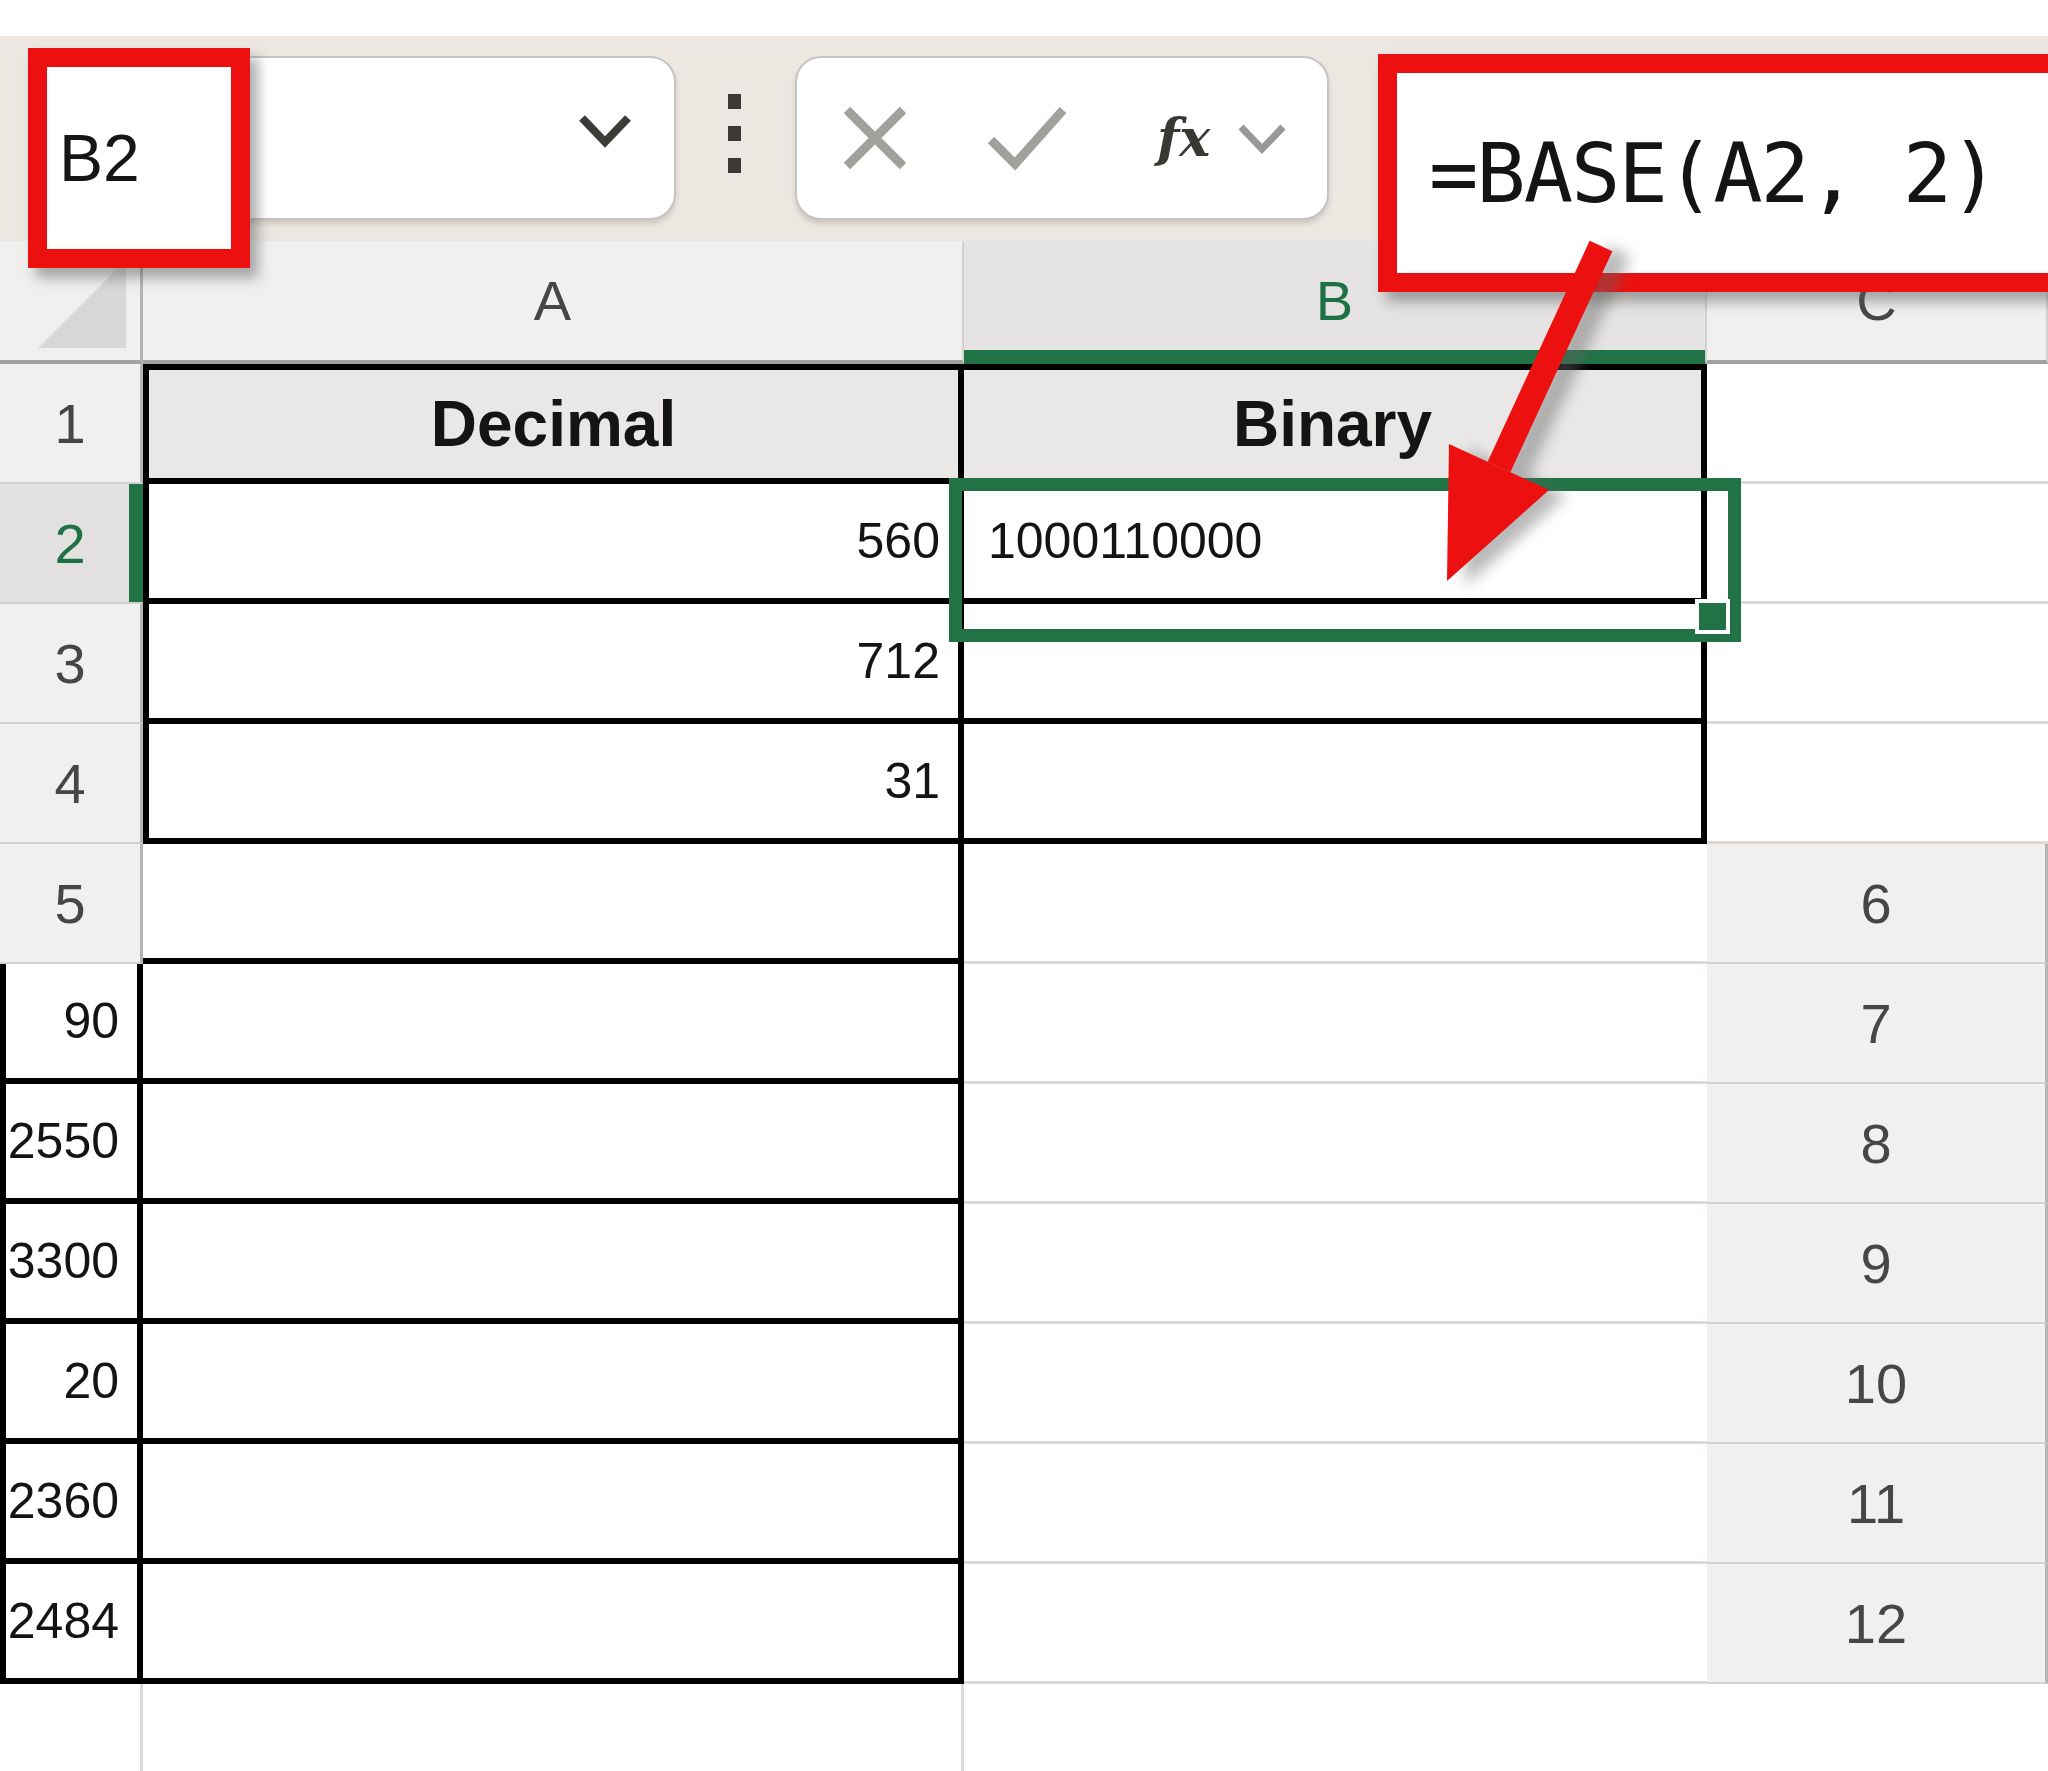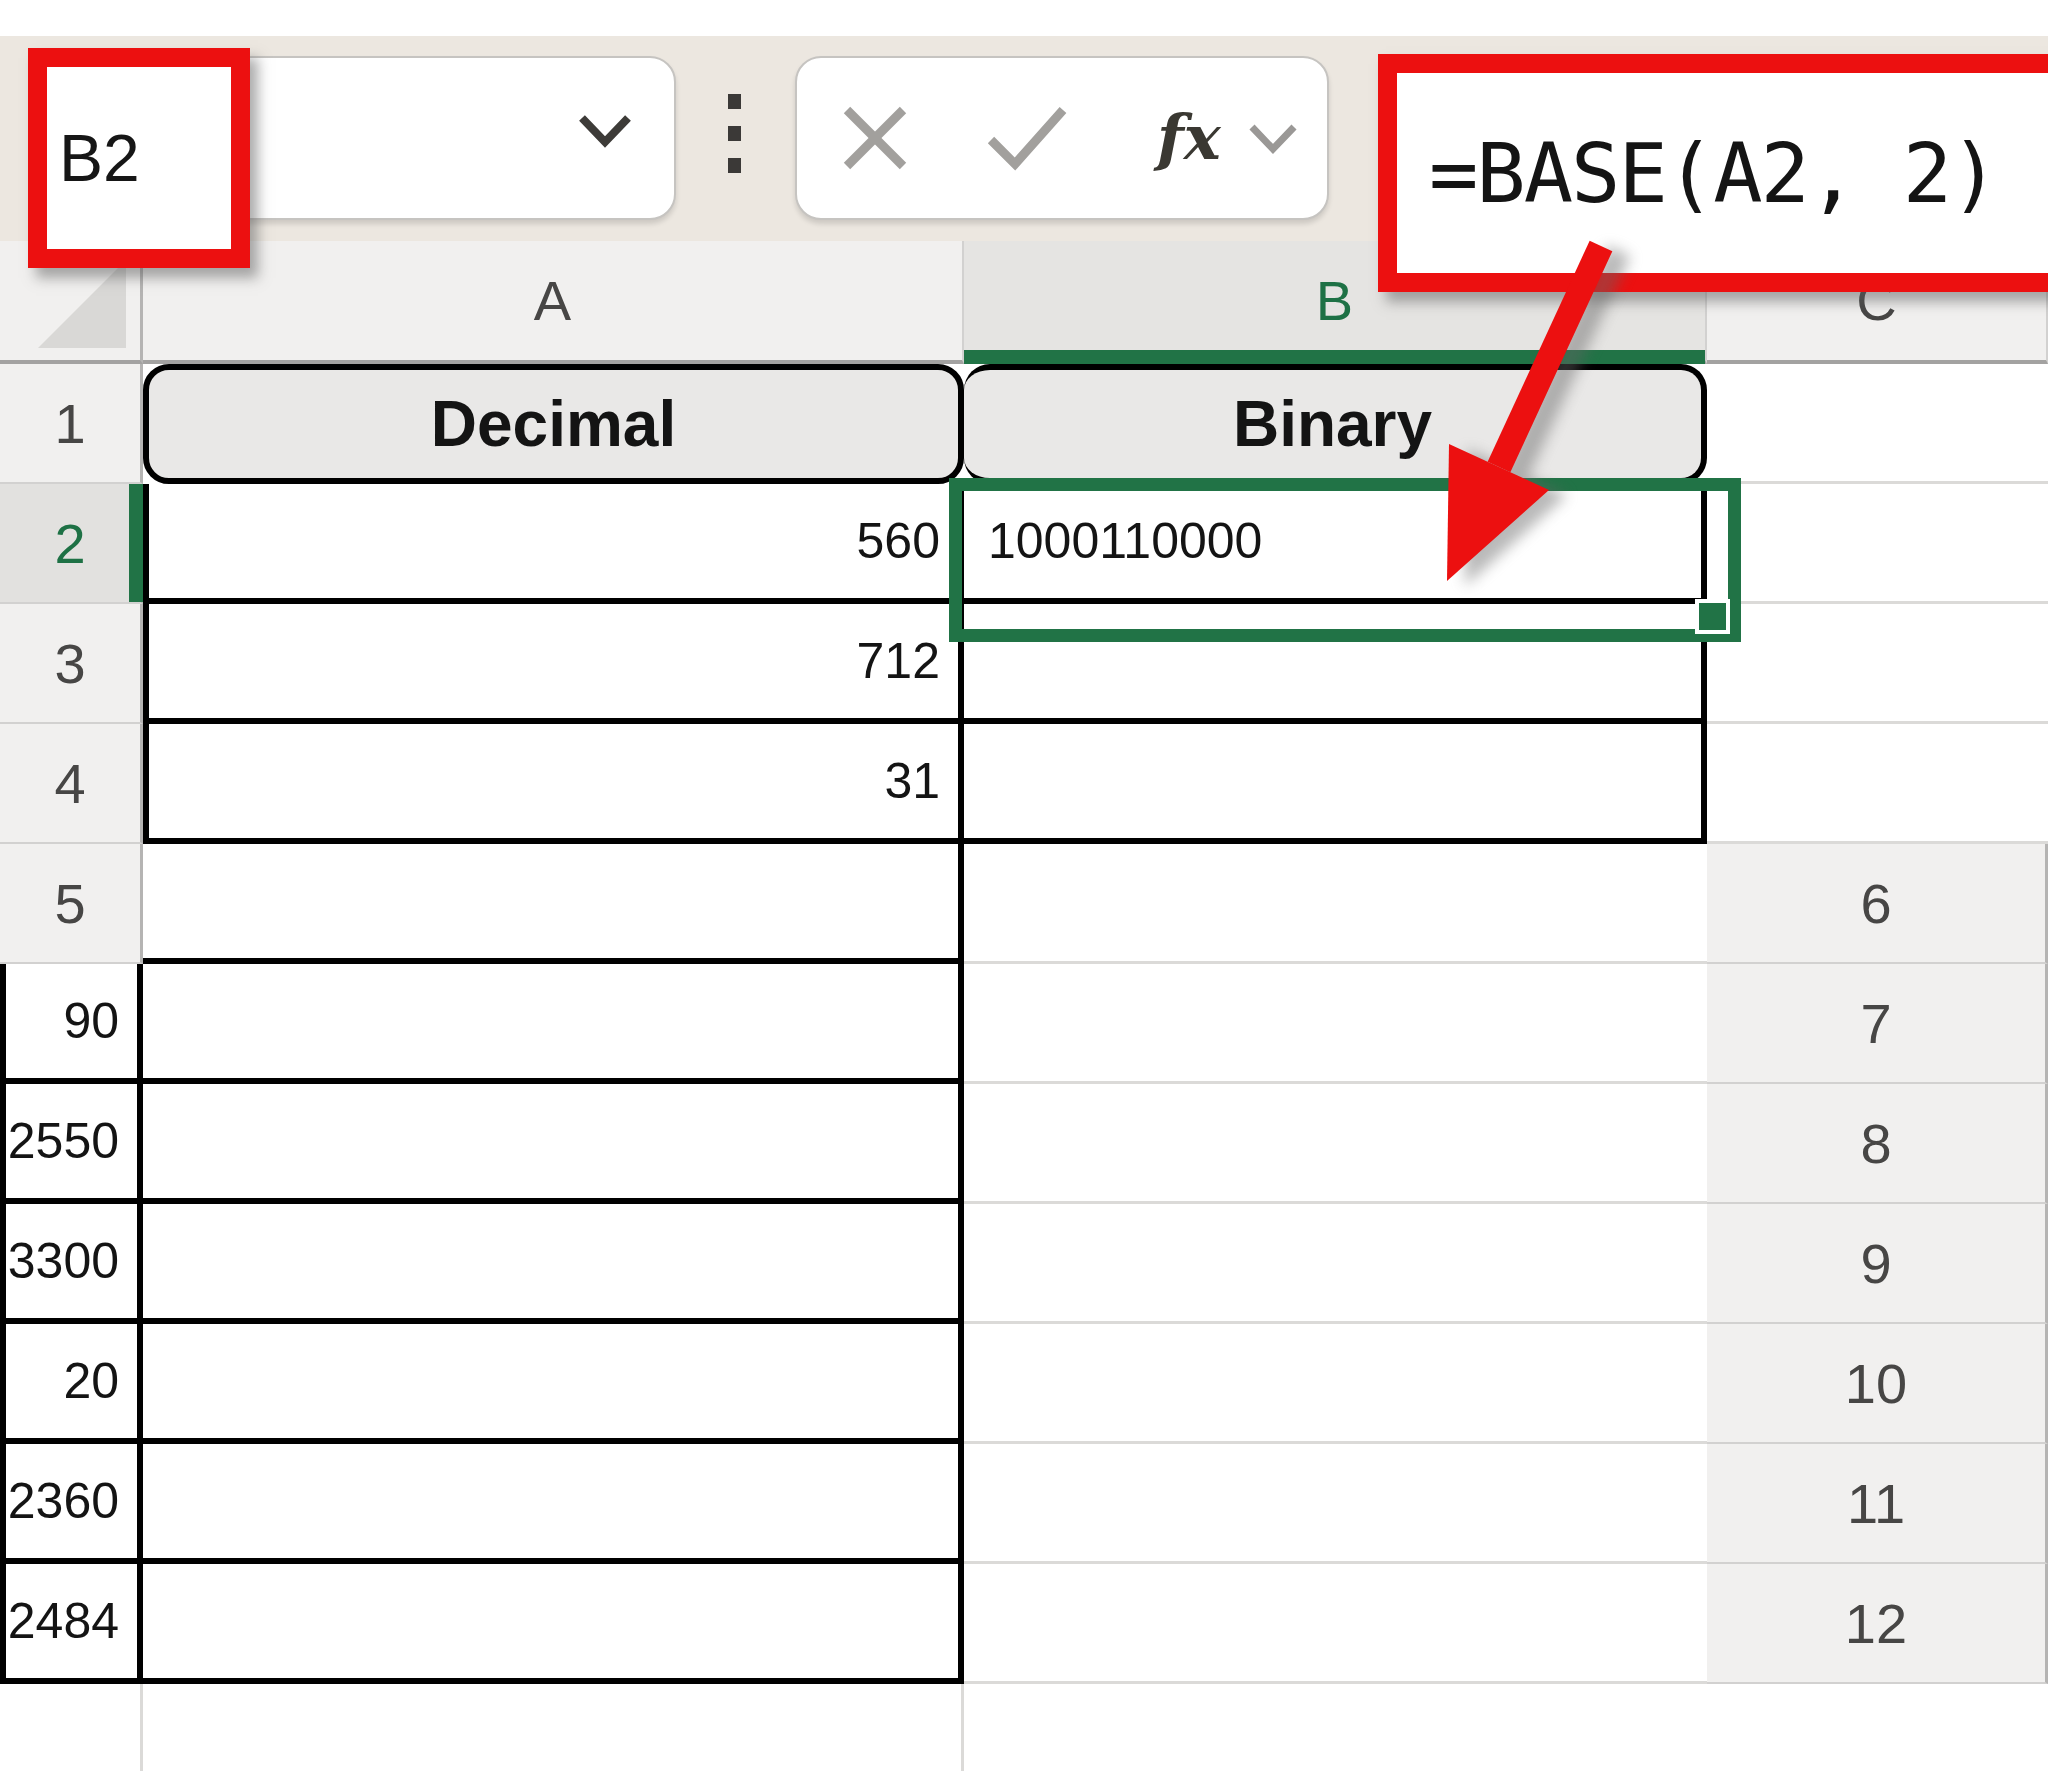--- a/index.html
+++ b/index.html
@@ -14,21 +14,21 @@
   .redbox{position:absolute;background:#fff;border:19px solid #ec1010;z-index:3;
           box-shadow:8px 10px 12px rgba(90,90,90,.5);display:flex;align-items:center;}
   .nb-red{left:28px;top:12px;width:172px;height:182px;padding-left:12px;
           font-size:66px;color:#161616;}
   .dots{position:absolute;left:728px;top:58px;display:flex;flex-direction:column;gap:17px;}
   .dots span{width:13px;height:15px;background:#3b3937;}
   .fxbox{position:absolute;left:795px;top:20px;width:530px;height:160px;background:#fff;
          border:2px solid #c6c4c1;border-radius:26px;box-shadow:0 4px 5px rgba(0,0,0,.13);
          display:flex;align-items:center;}
   .fx-glyph{font-family:"DejaVu Serif",serif;font-style:italic;font-weight:bold;
-            font-size:62px;color:#3a3832;margin-left:88px;line-height:1;}
+            font-size:52px;color:#3a3832;margin-left:88px;line-height:1;}
   .fm-red{left:1378px;top:18px;width:668px;height:200px;padding-left:32px;
           font-family:"DejaVu Sans Mono","Liberation Mono",monospace;font-size:82px;
           letter-spacing:-2px;color:#141414;white-space:pre;}
   .artifact{position:absolute;left:137px;top:194px;width:11px;height:14px;background:#111;z-index:2;}
 
   
   .sheet{position:absolute;left:0;top:205px;width:2048px;display:grid;background:#fff;
          grid-template-columns:143px 821px 743px 341px;
          grid-template-rows:123px repeat(12,120px);}
   .corner{background:#f1f0ef;border-right:3px solid #b5b4b3;border-bottom:4px solid #a3a2a1;
@@ -44,21 +44,21 @@
   .rowhdr{background:#f1f0ef;border-right:3px solid #b5b4b3;border-bottom:2px solid #d2d1d0;
           display:flex;align-items:center;justify-content:center;
           font-size:56px;color:#474645;position:relative;}
   .rowhdr.active{background:#e2e1df;color:#1e7145;}
   .rowhdr.active::after{content:"";position:absolute;top:0;bottom:0;right:-3px;width:14px;
           background:#217346;z-index:2;}
 
   .tcell{background:#fff;border-right:6px solid #000;border-bottom:6px solid #000;
          font-size:50px;color:#141414;display:flex;align-items:center;box-sizing:border-box;}
   .fc{border-left:6px solid #000;}
-  .fr{border-top:6px solid #000;border-radius:26px;}
+  .fr{border-top:6px solid #000;}
   .hdr{background:#e9e8e7;font-weight:bold;justify-content:center;font-size:64px;}
   .num{justify-content:flex-end;padding-right:18px;}
   .bin{justify-content:flex-start;padding-left:24px;}
   .gcell{background:#fff;border-bottom:3px solid #dbdad8;}
   .g12{background:#fff;border-bottom:3px solid #dbdad8;border-right:3px solid #dbdad8;}
 
   
   .sel{position:absolute;left:949px;top:442px;width:766px;height:138px;
        border:13px solid #217346;z-index:5;pointer-events:none;}
   .handle{position:absolute;left:1699px;top:567px;width:27px;height:27px;background:#217346;

